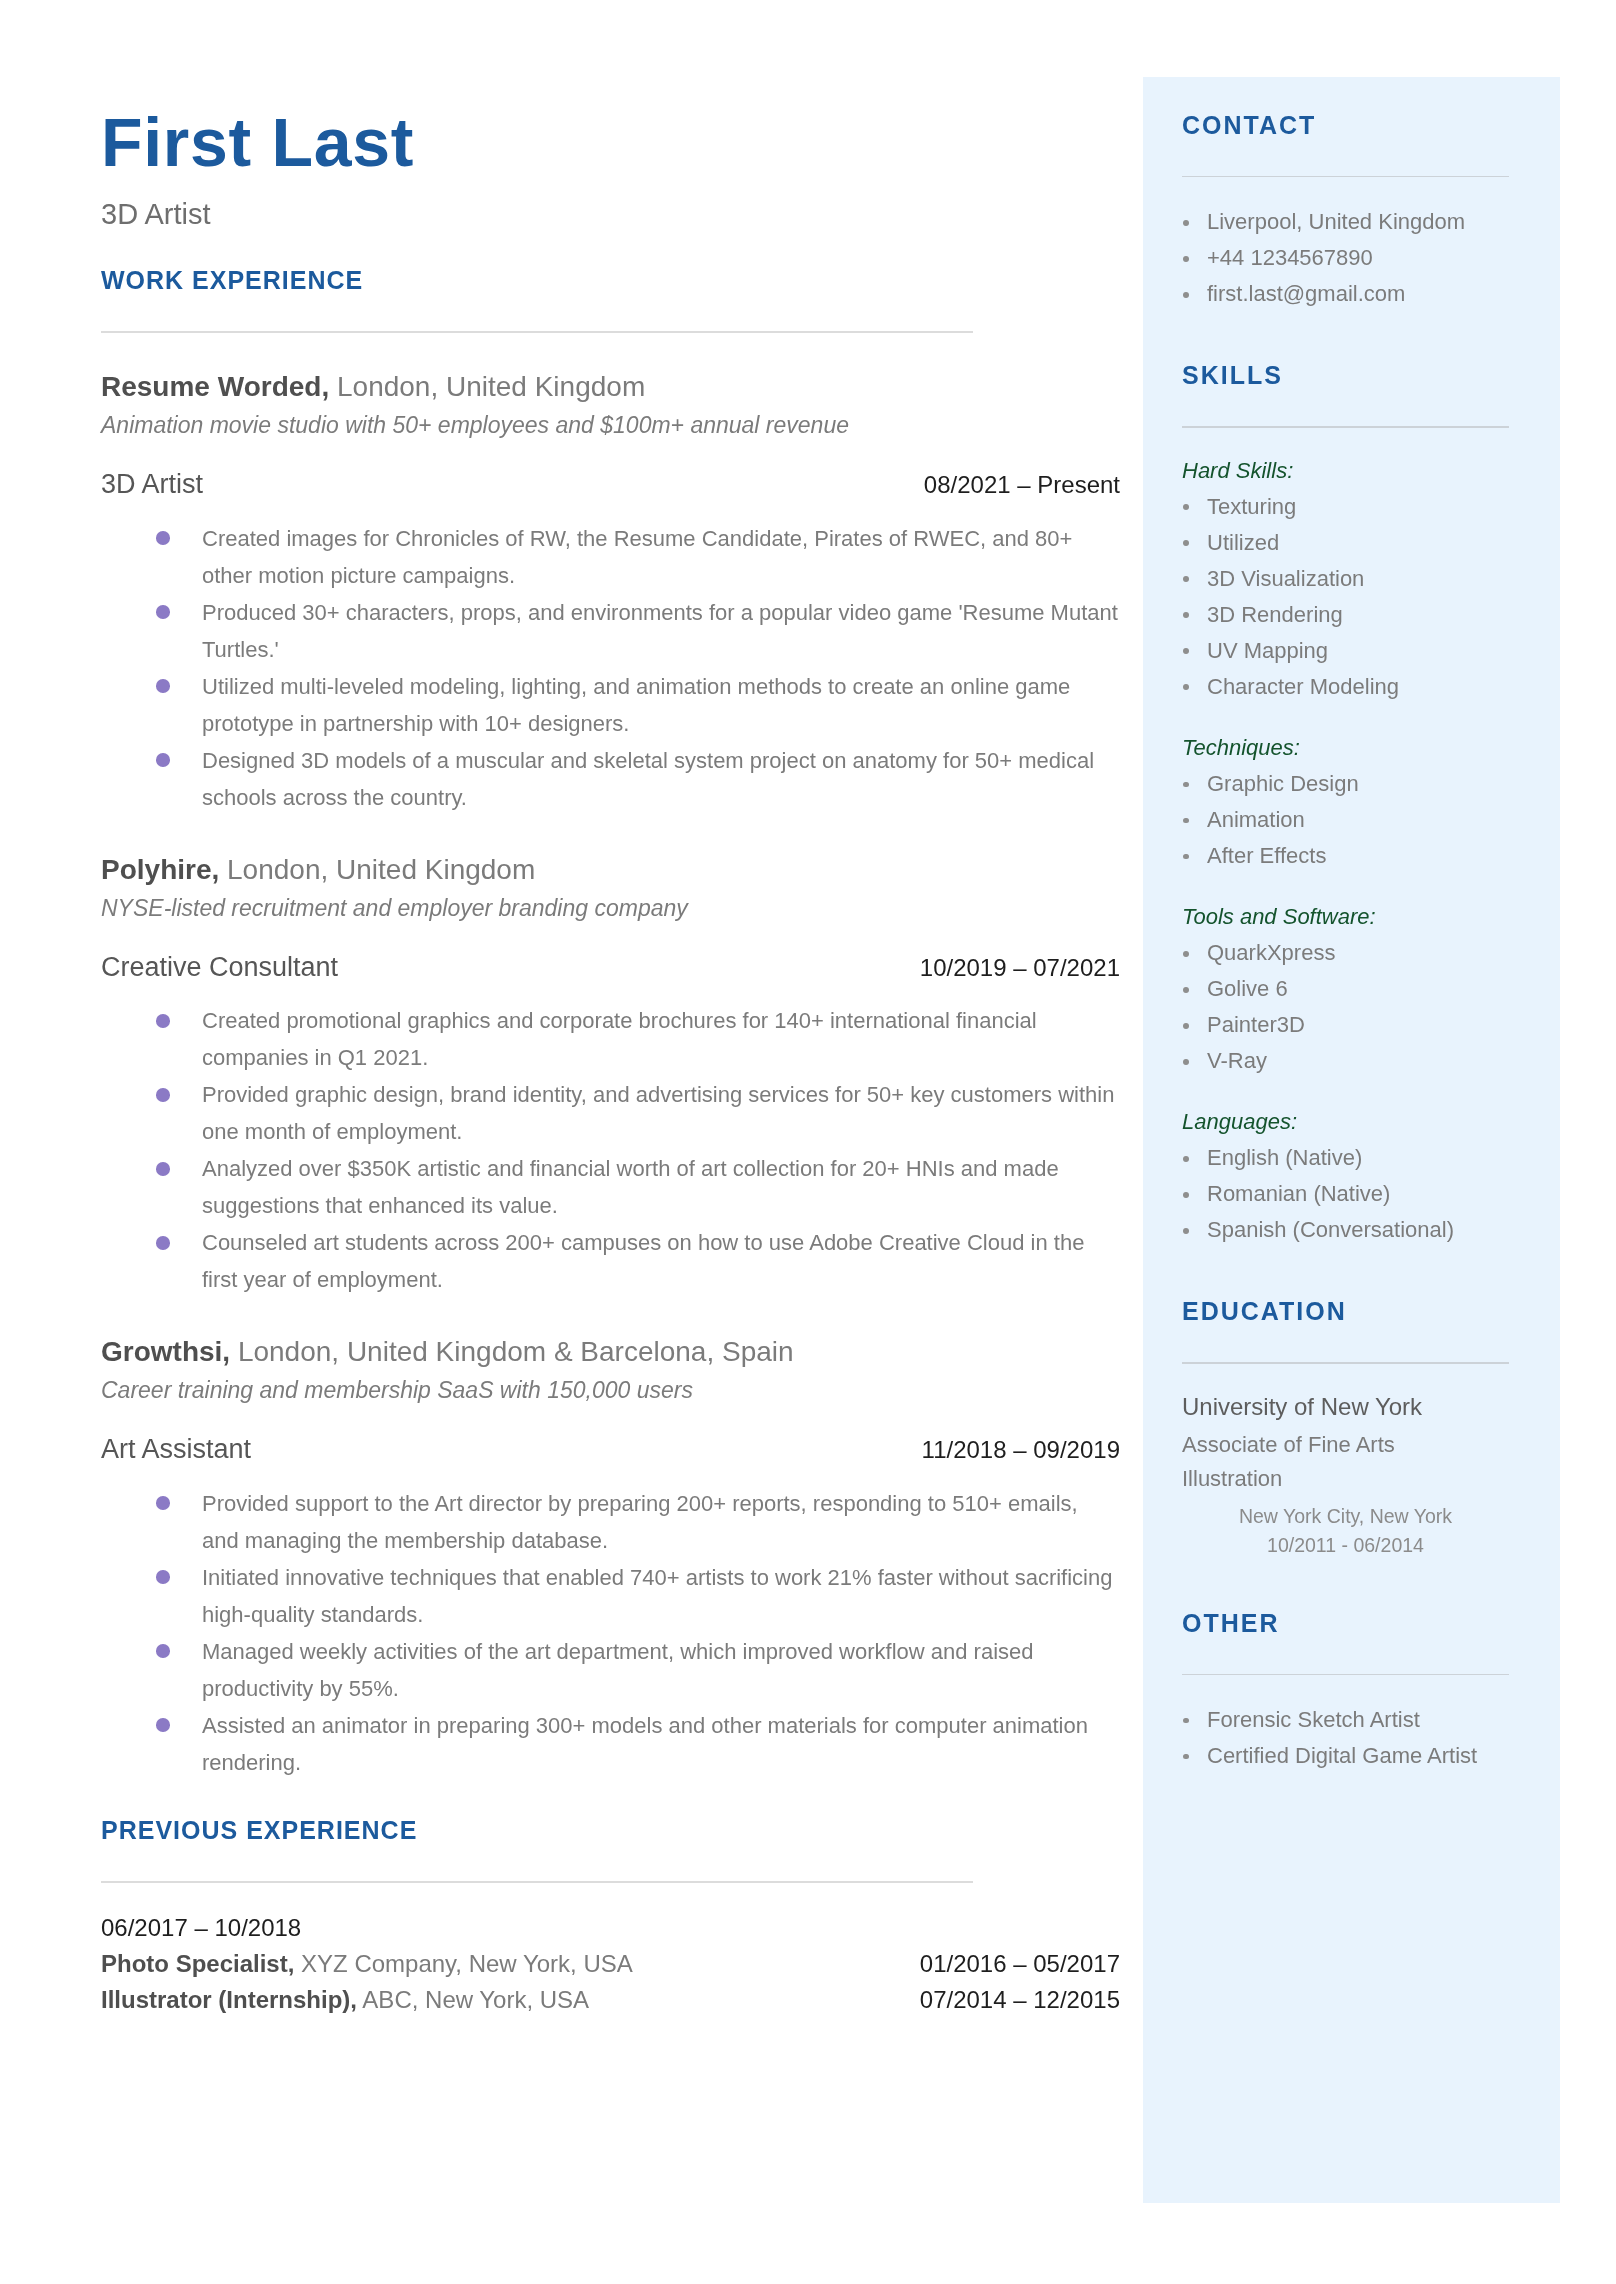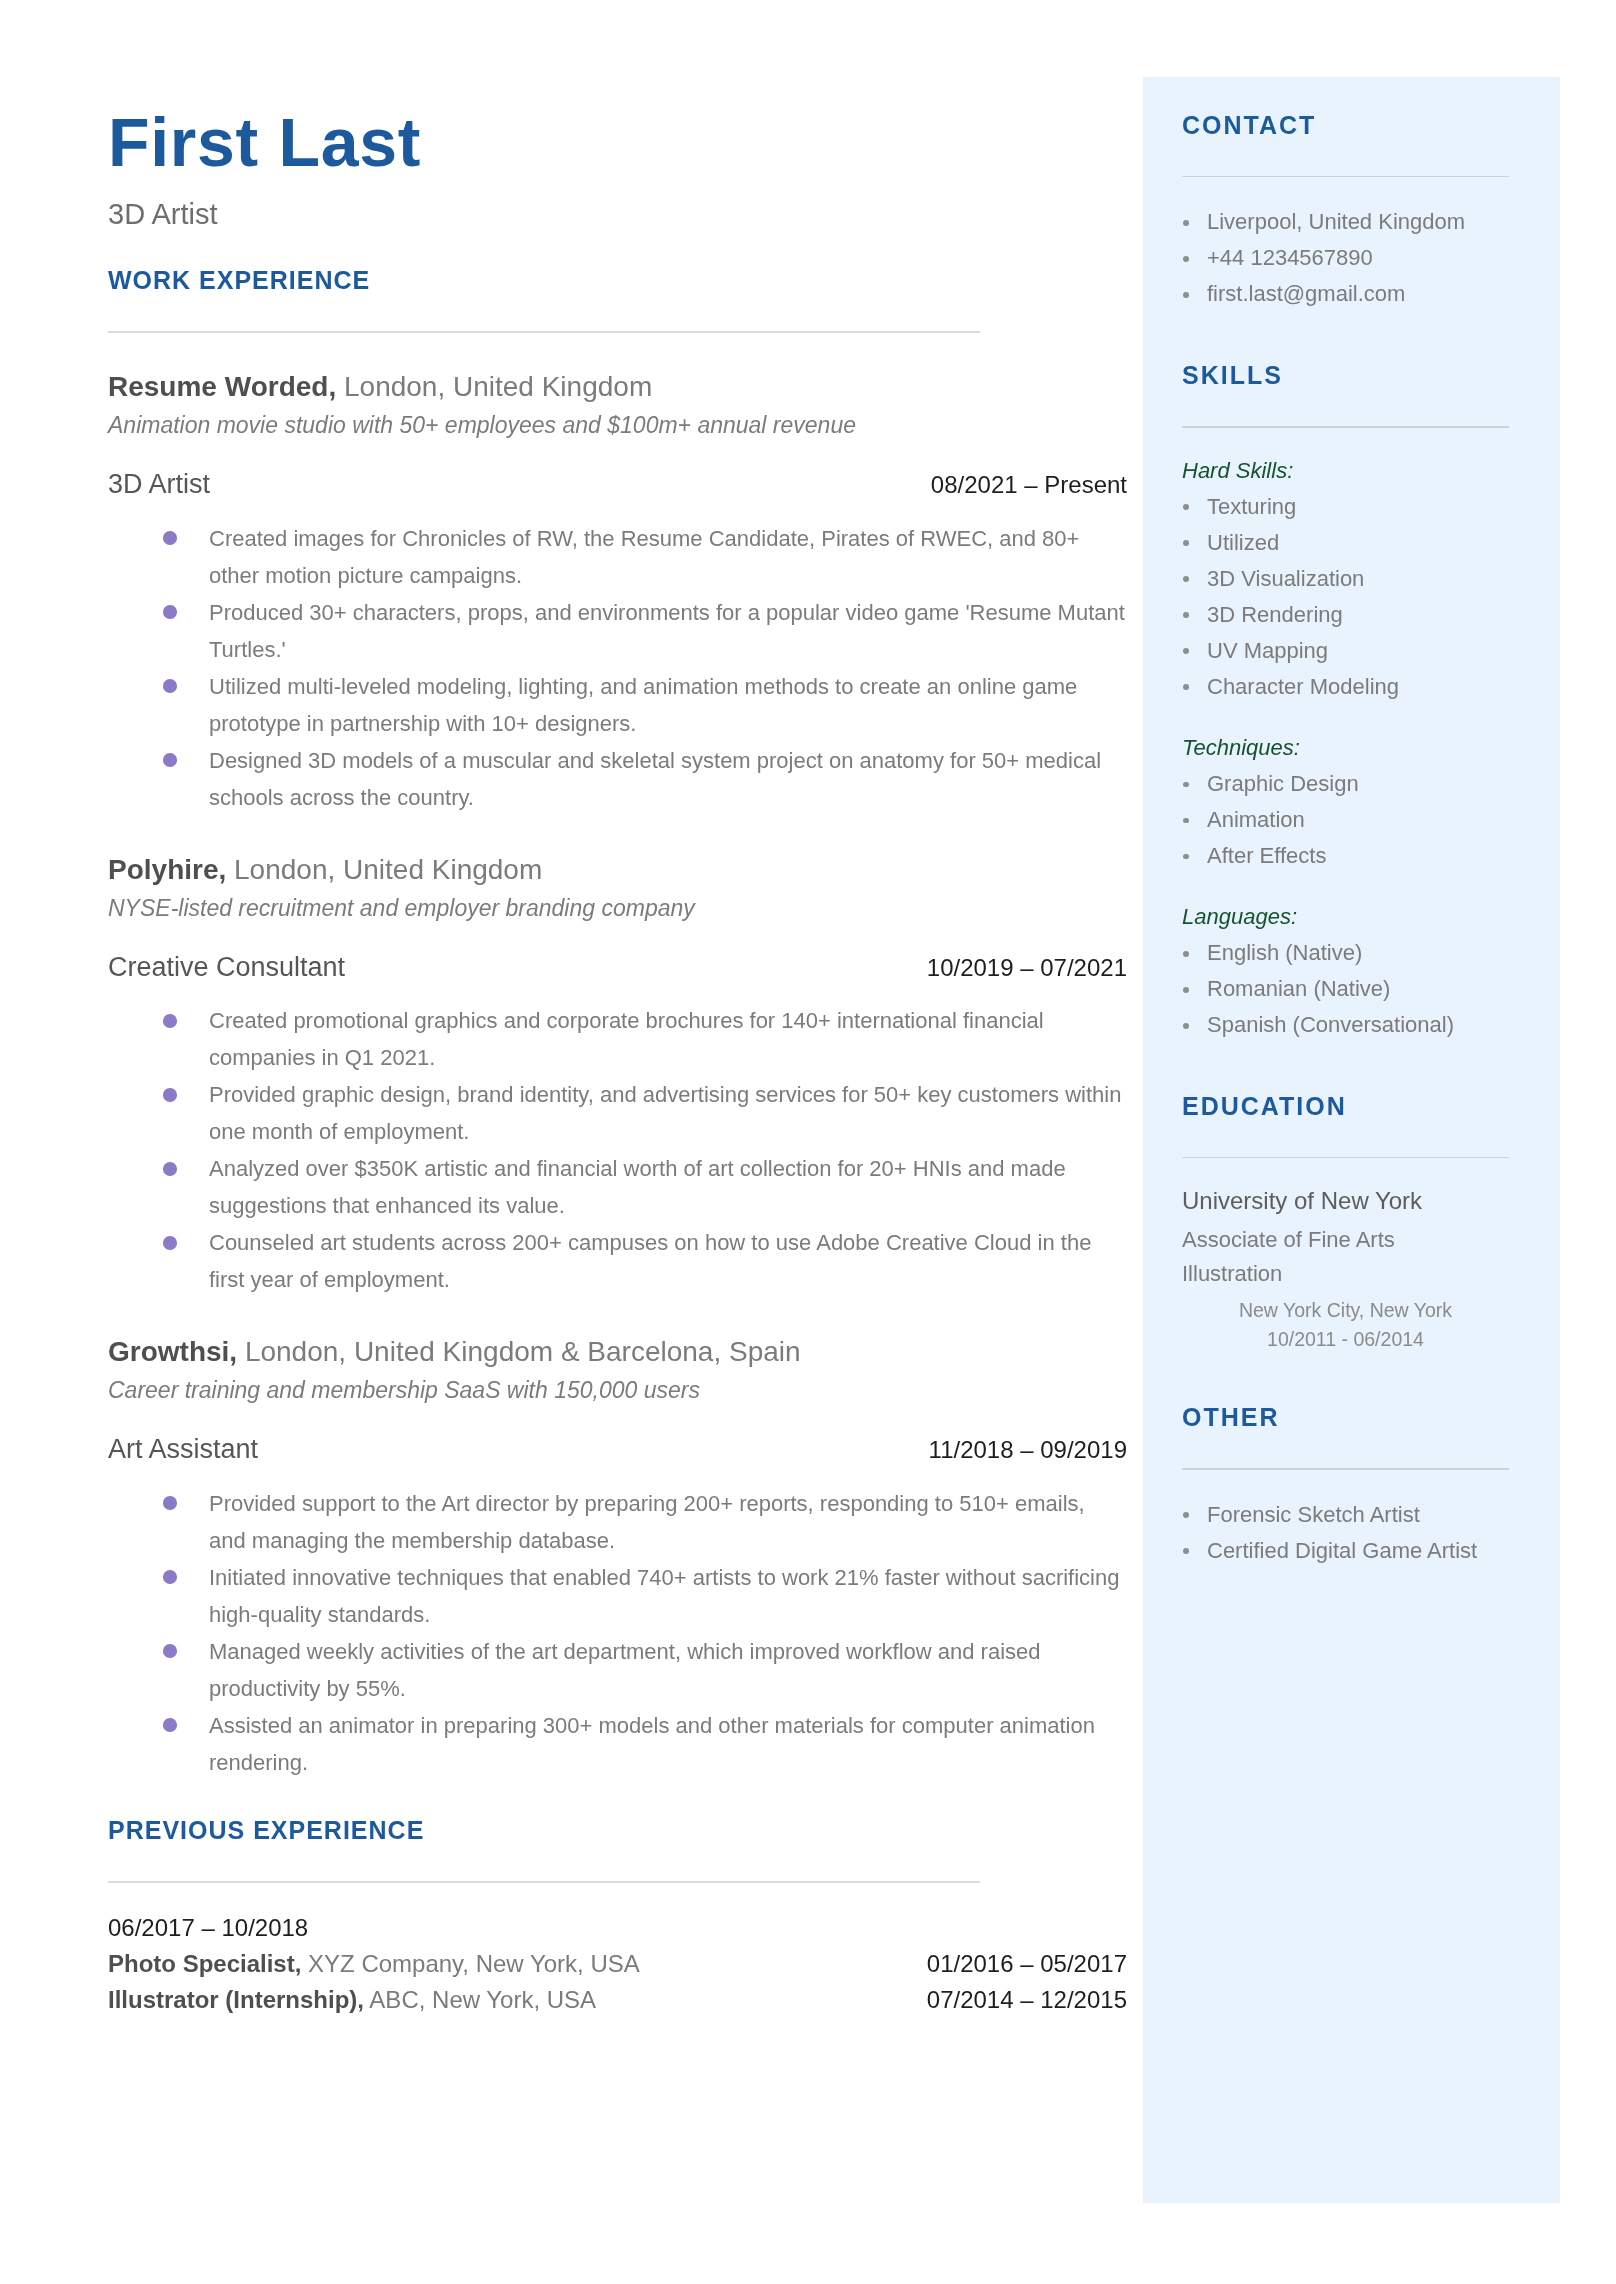--- a/index.html
+++ b/index.html
@@ -14,21 +14,21 @@
     position: relative;
     width: 1617px;
     height: 2284px;
     background: #ffffff;
     overflow: hidden;
   }
 
   
   .main {
     position: absolute;
-    left: 108px;
+    left: 101px;
     top: 0;
     width: 1019px;
   }
   .name {
     margin-top: 104px;
     font-size: 68px;
     line-height: 1.12;
     font-weight: bold;
     letter-spacing: 0.7px;
     color: var(--accent);
@@ -297,20 +297,29 @@
 
       <div class="group">
         <div class="group-label">Techniques:</div>
         <ul class="side-list">
           <li>Graphic Design</li>
           <li>Animation</li>
           <li>After Effects</li>
         </ul>
       </div>
 
+      <div class="group">
+        <div class="group-label">Tools and Software:</div>
+        <ul class="side-list">
+          <li>QuarkXpress</li>
+          <li>Golive 6</li>
+          <li>Painter3D</li>
+          <li>V-Ray</li>
+        </ul>
+      </div>
 
       <div class="group">
         <div class="group-label">Languages:</div>
         <ul class="side-list">
           <li>English (Native)</li>
           <li>Romanian (Native)</li>
           <li>Spanish (Conversational)</li>
         </ul>
       </div>
     </div>

